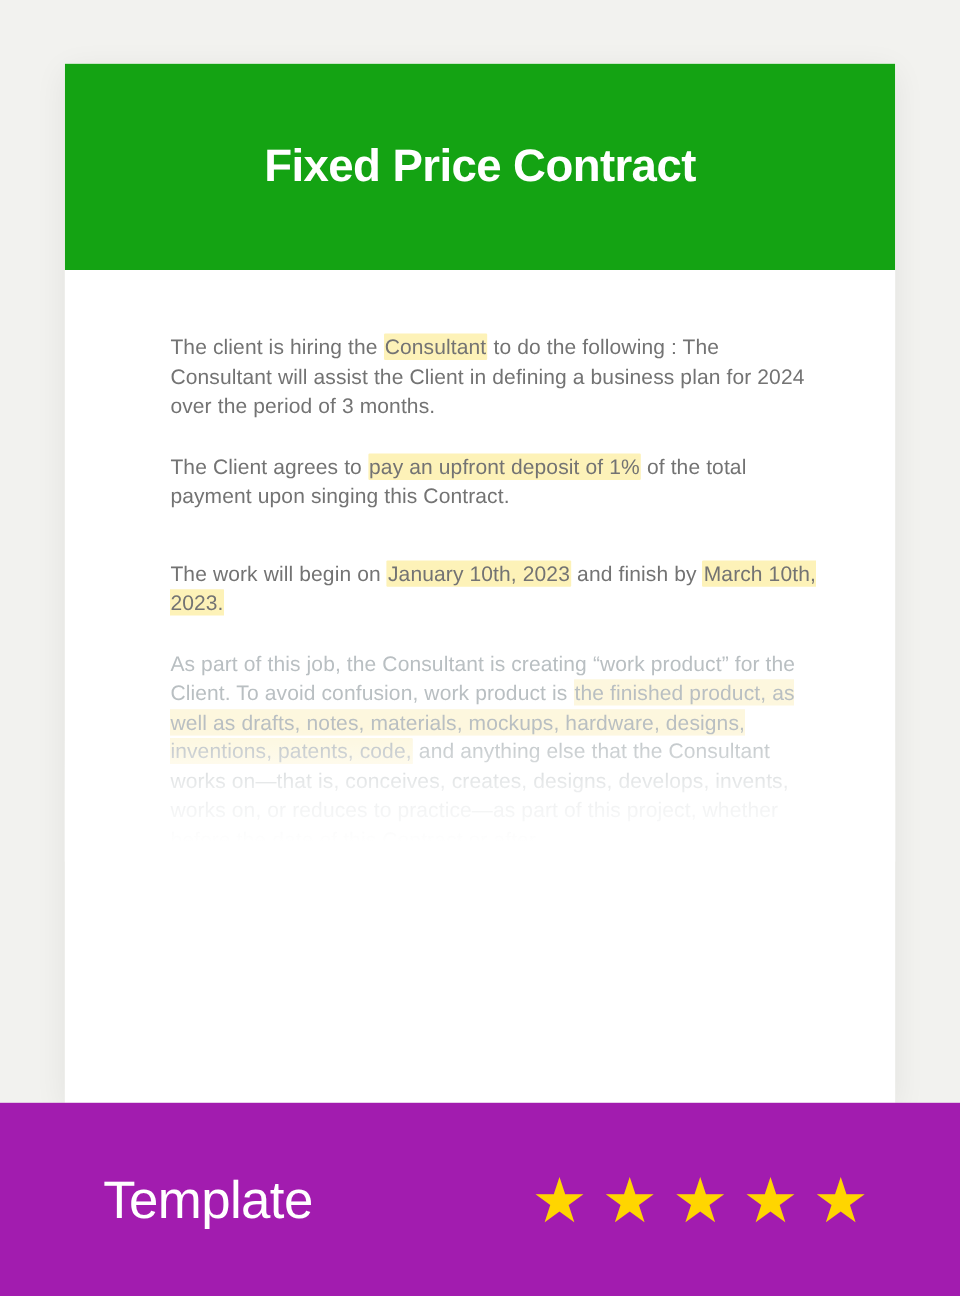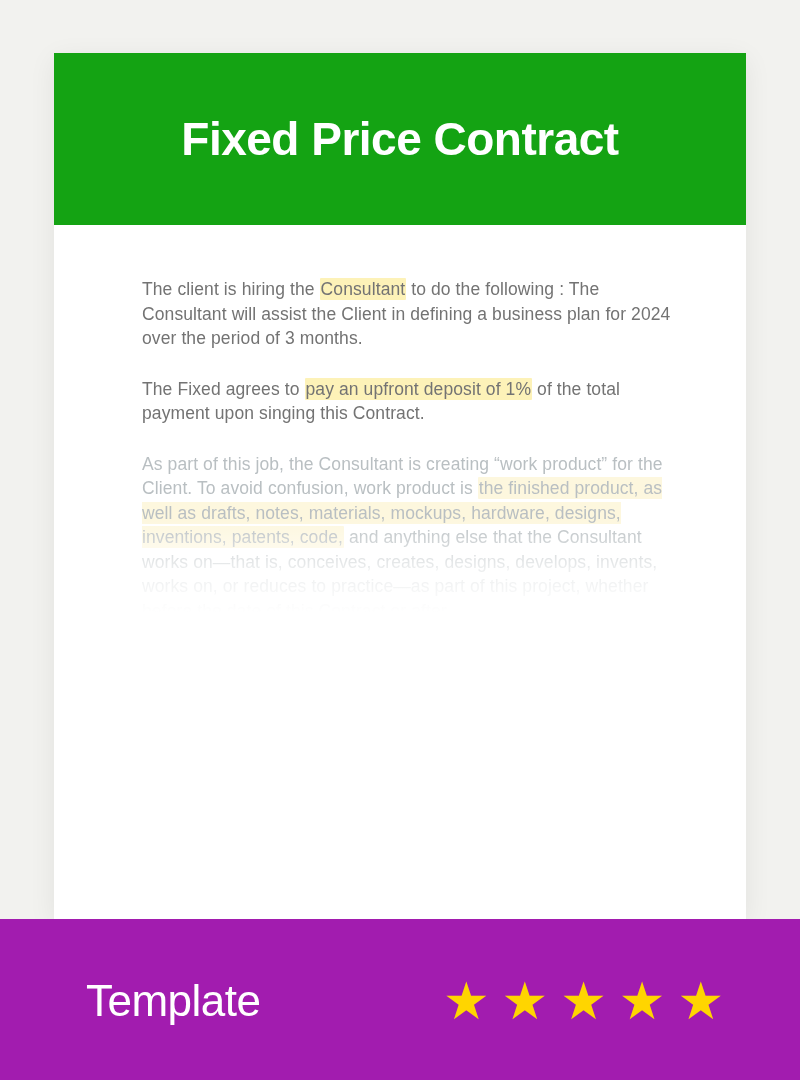--- a/index.html
+++ b/index.html
@@ -37,21 +37,21 @@
 
   .doc-header {
     height: 172px;
     background: #14a313;
     display: flex;
     align-items: center;
     justify-content: center;
   }
   .doc-title {
     color: #ffffff;
-    font-size: 46px;
+    font-size: 38px;
     font-weight: bold;
     letter-spacing: -0.5px;
     margin: 0;
     text-align: left;
   }
 
   .doc-body {
     position: relative;
     padding: 52px 54px 0 88px;
     box-sizing: border-box;
@@ -131,23 +131,26 @@
       <h1 class="doc-title">Fixed Price Contract</h1>
     </div>
 
     <div class="doc-body">
 
       <p class="para">
         <span>The client is hiring the </span><mark class="hl">Consultant</mark><span> to do the following : The Consultant will assist the Client in defining a business plan for 2024 over the period of 3 months.</span>
       </p>
 
       <p class="para">
-        <span>The Fixed agrees to </span><mark class="hl">pay an upfront deposit of 1%</mark><span> of the total payment upon singing this Contract.</span>
+        <span>The Client agrees to </span><mark class="hl">pay an upfront deposit of 1%</mark><span> of the total payment upon singing this Contract.</span>
       </p>
 
+      <p class="para gap-extra">
+        <span>The work will begin on </span><mark class="hl">January 10th, 2023</mark><span> and finish by </span><mark class="hl">March 10th, 2023.</mark>
+      </p>
 
       <p class="para para-fade">
         <span>As part of this job, the Consultant is creating “work product” for the Client. To avoid confusion, work product is </span><mark class="hl">the finished product, as well as drafts, notes, materials, mockups, hardware, designs, inventions, patents, code,</mark><span> and anything else that the Consultant works on—that is, conceives, creates, designs, develops, invents, works on, or reduces to practice—as part of this project, whether before the date of this Contract or after.</span>
         <span class="fade-mask"></span>
       </p>
 
     </div>
   </div>
 
   <div class="footer">

